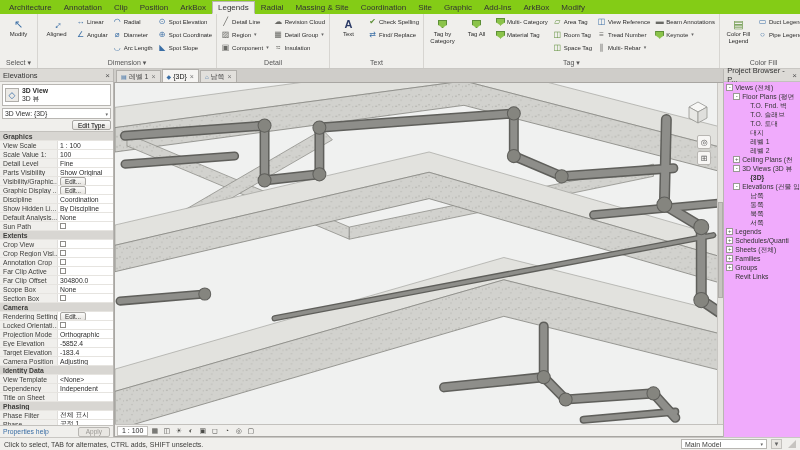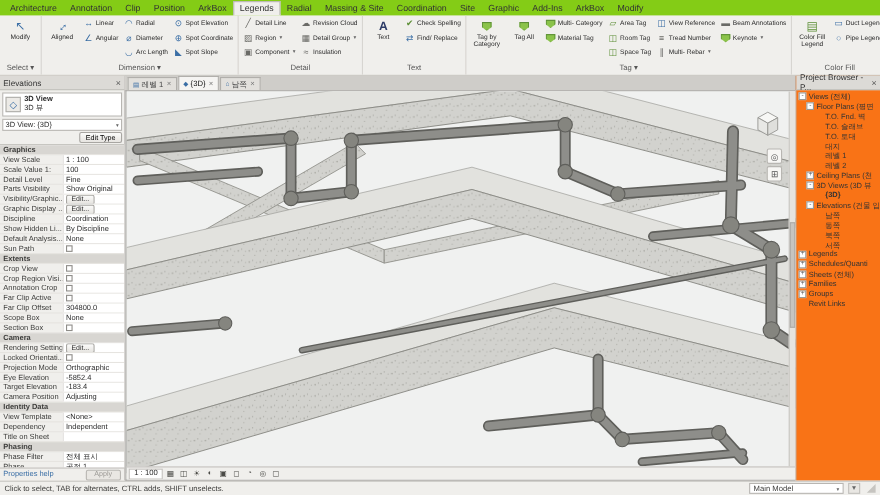--- a/index.html
+++ b/index.html
@@ -70,21 +70,21 @@
     display:flex; align-items:center; justify-content:center; font-size:8px; color:#555; border-radius:2px; }
   .nb1 { top:52px; } .nb2 { top:68px; }
   .vscroll { position:absolute; top:0; right:0; bottom:12px; width:6px; background:#e6e4e0; border-left:1px solid #c9c7c3; }
   .vthumb { position:absolute; top:35%; left:0; right:0; height:28%; background:#c6c4c0; border:1px solid #aeaca8; }
   .view-controls { position:absolute; left:0; right:0; bottom:0; height:12px; background:#f0efec; border-top:1px solid #c3c1bd;
     display:flex; align-items:center; gap:1px; padding:0 2px; }
   .scale-box { font-size:7px; padding:0 4px; border:1px solid #c3c1bd; background:#fff; height:10px; display:flex; align-items:center; }
   .vc { width:11px; height:10px; display:flex; align-items:center; justify-content:center; font-size:7px; color:#4a4a46; border:1px solid transparent; }
 
   
-  .browser { flex:0 0 72px; background:#f97316; border-left:1px solid #b8b6b2; display:flex; flex-direction:column; font-size:6.8px; }
+  .browser { flex:0 0 72px; background:#f0abfc; border-left:1px solid #b8b6b2; display:flex; flex-direction:column; font-size:6.8px; }
   .btree { flex:1; overflow:hidden; padding-top:1px; }
   .bitem { display:flex; align-items:center; gap:2px; height:9px; white-space:nowrap; overflow:hidden; color:#333; }
   .bitem.lvl0 { padding-left:2px; } .bitem.lvl1 { padding-left:9px; } .bitem.lvl2 { padding-left:17px; }
   .bitem.bold .blabel { font-weight:bold; }
   .tgl { flex:0 0 7px; width:7px; height:7px; border:1px solid #9a9894; background:#fff; font-size:6px;
     line-height:5px; text-align:center; color:#555; }
   .tgl:empty { visibility:hidden; }
 
   
   .statusbar { flex:0 0 13px; background:#f0efec; border-top:1px solid #c9c7c3; display:flex; align-items:center; padding:0 4px; gap:4px; font-size:7px; color:#3c3c3a; }

